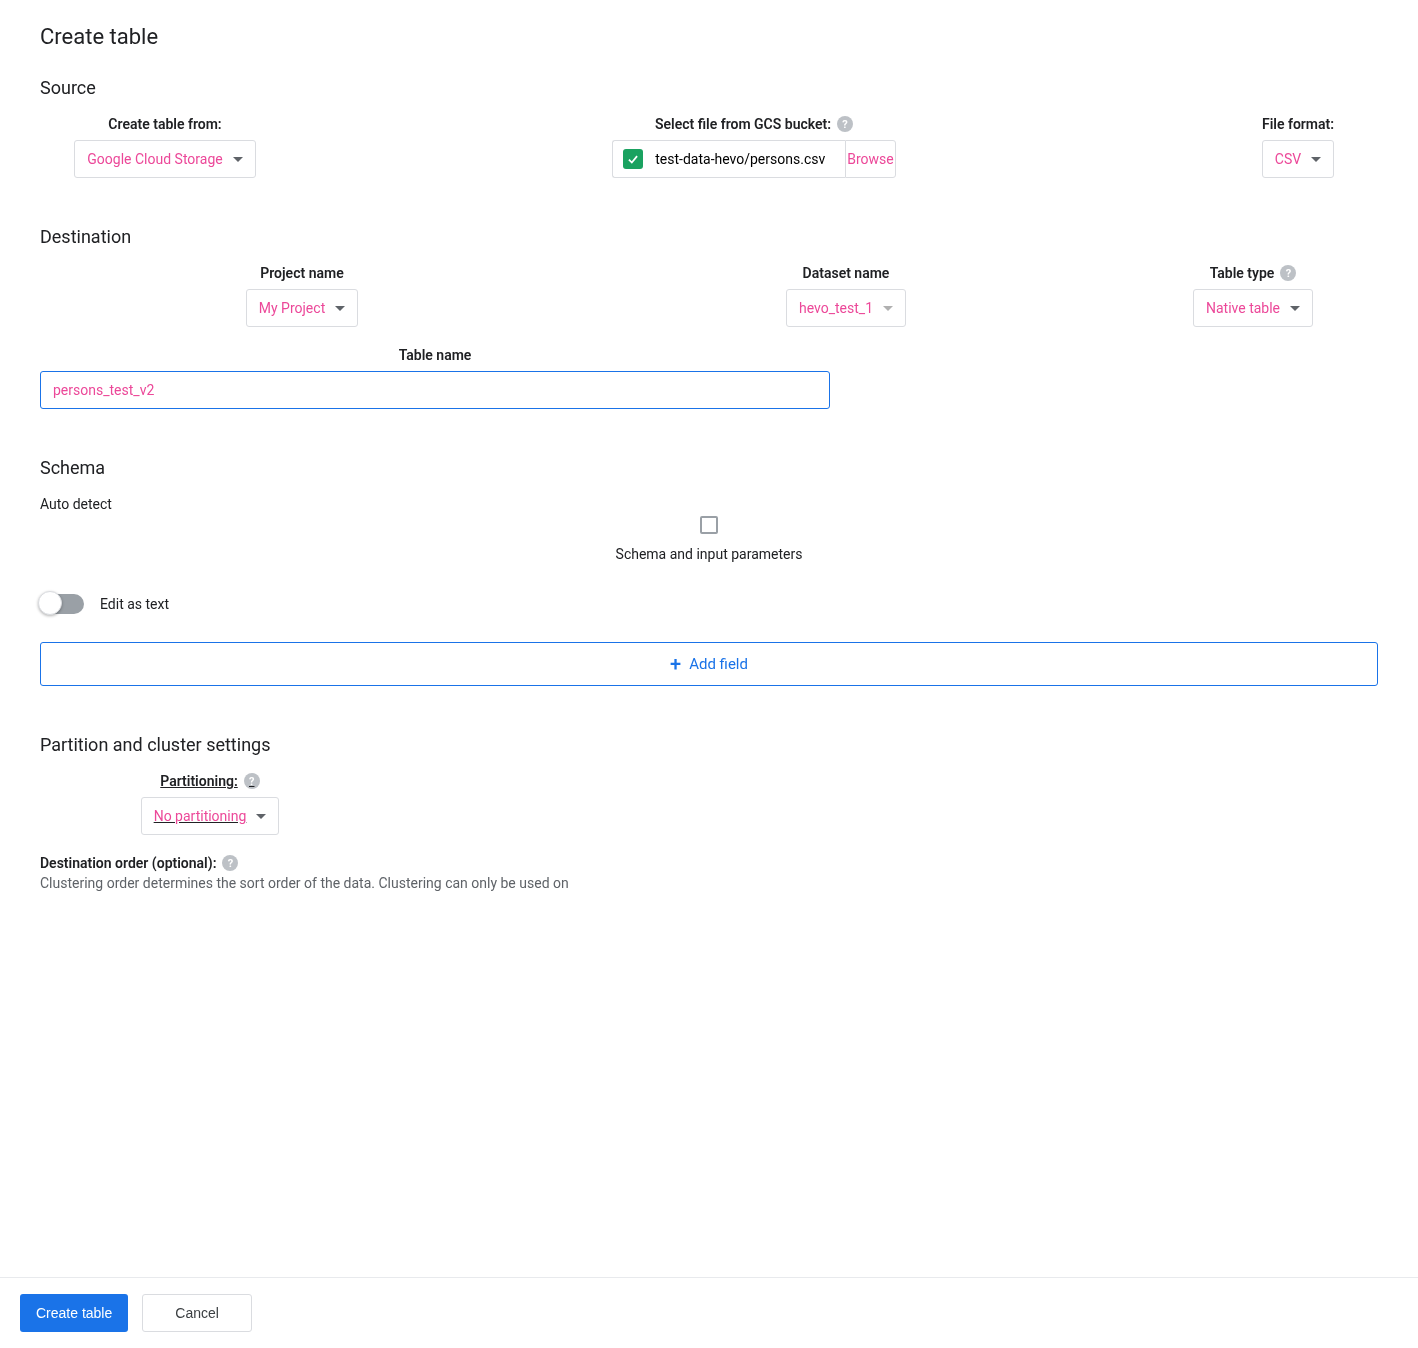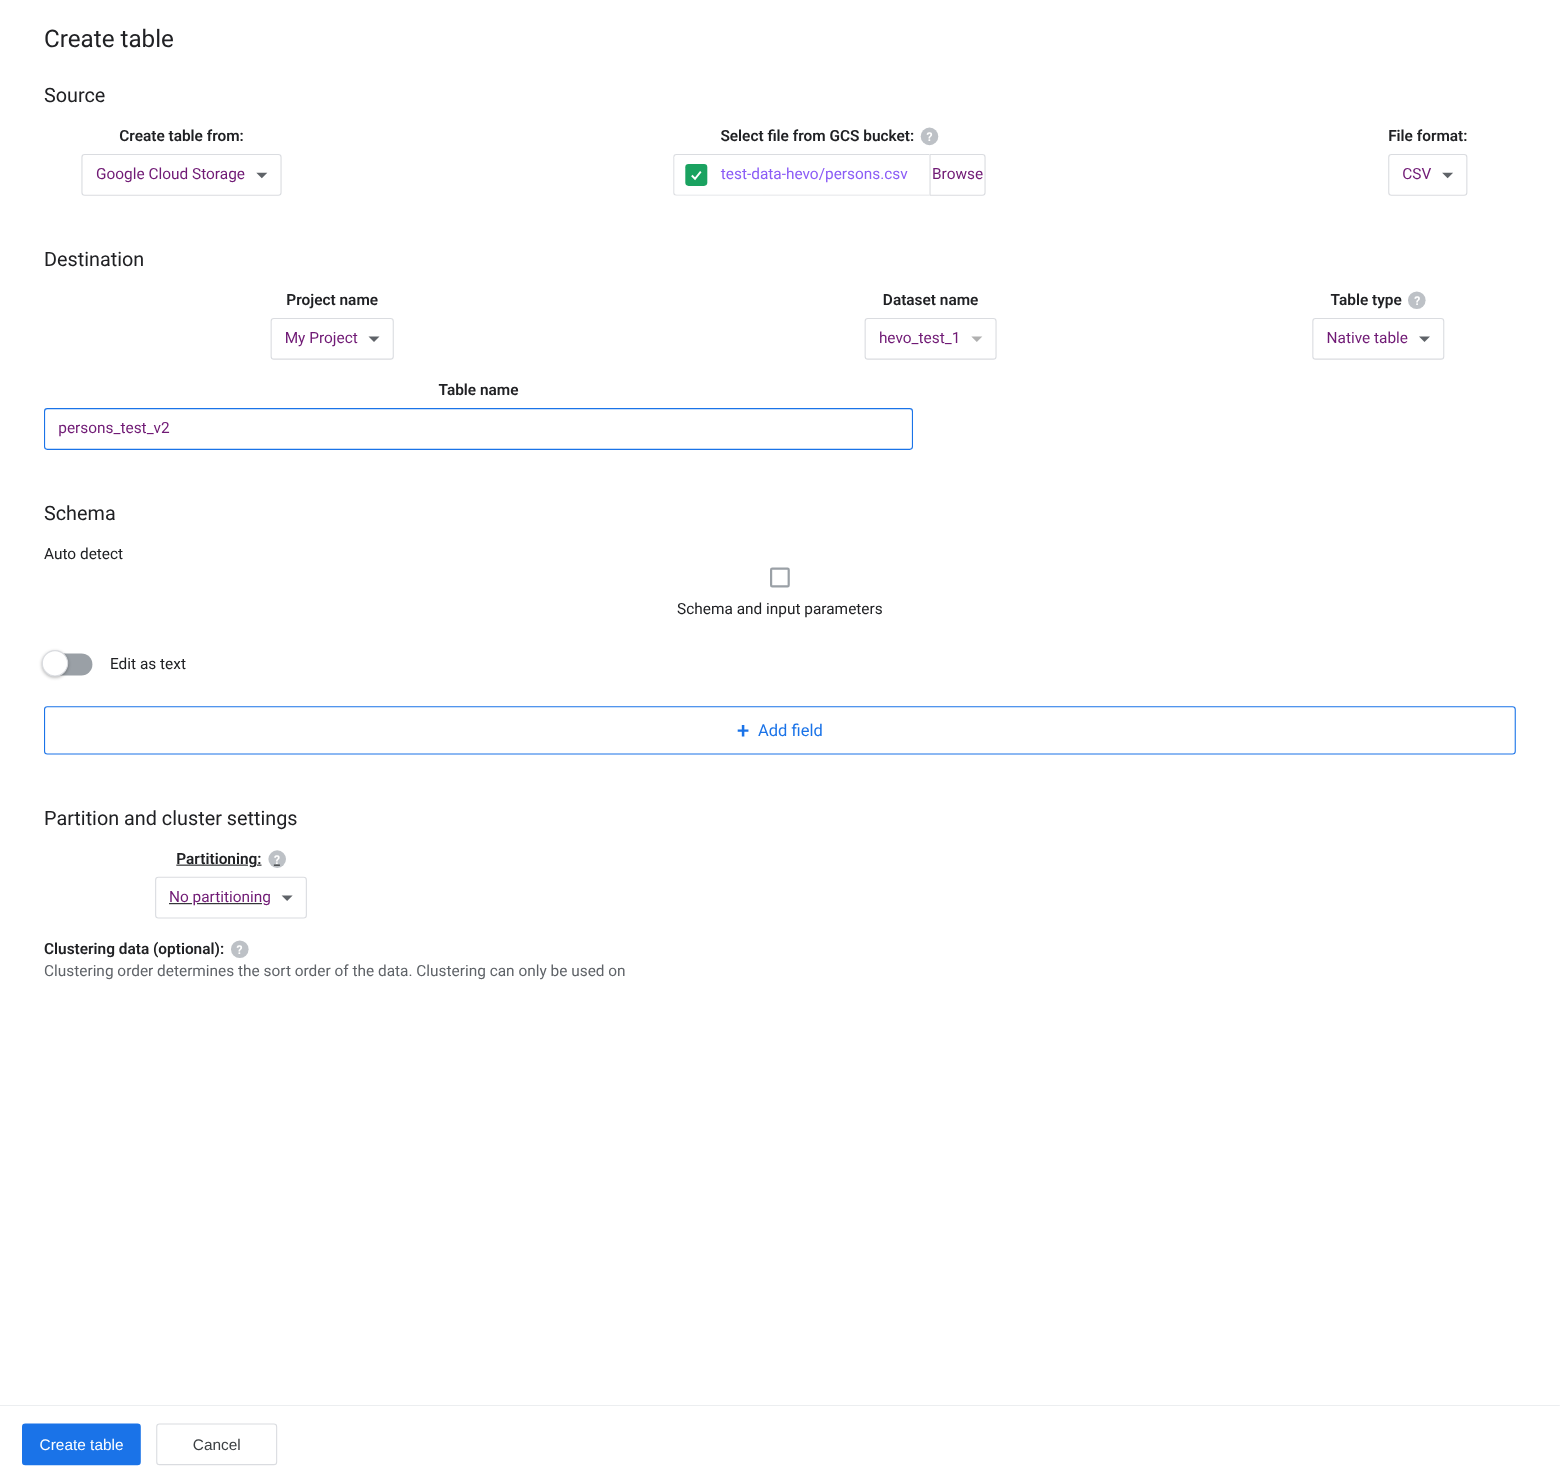--- a/index.html
+++ b/index.html
@@ -27,21 +27,21 @@
   .row { display: flex; gap: 20px; align-items: flex-end; margin-bottom: 20px;}
   .field { display: flex; flex-direction: column; gap: 8px; align-items: center; }
   .label { font-size: 14px; font-weight: 600; color:#202124; display:flex; align-items:center; gap:6px;}
   .sublabel { font-size: 14px; color:#202124; margin-bottom:4px;}
   .select, .text-input, .browse-btn {
     height: 38px;
     border: 1px solid #dadce0;
     border-radius: 3px;
     background: #fff;
     font-size: 14px;
-    color: #701a75;
+    color: #ec4899;
     padding: 0 12px;
     display:flex;
     align-items:center;
   }
   .select {
     justify-content: space-between;
     cursor: pointer;
     background:#fff;
   }
   .caret {
@@ -93,21 +93,21 @@
   .hint{color:#5f6368;font-size:14px;margin-top:4px;}
   .footer{
     position:fixed;left:0;right:0;bottom:0;background:#fff;border-top:1px solid #e8eaed;padding:16px 20px;display:flex;gap:14px;
   }
   .btn-primary{
     background:#1a73e8;color:#fff;border:none;border-radius:3px;height:38px;padding:0 16px;font-size:14px;cursor:pointer;
   }
   .btn-secondary{
     background:#fff;color:#3c4043;border:1px solid #dadce0;border-radius:3px;height:38px;padding:0 32px;font-size:14px;cursor:pointer;
   }
-  input.plain{border:none;outline:none;font-size:14px;font-family:inherit;width:100%;background:transparent;color:#8b5cf6;}
+  input.plain{border:none;outline:none;font-size:14px;font-family:inherit;width:100%;background:transparent;color:#000000;}
 </style>
 </head>
 <body>
 
 <div class="wrap">
   <h1 class="page-title">Create table</h1>
 
   <div class="section">
     <div class="section-title">Source</div>
     <div class="row">
@@ -204,21 +204,21 @@
       <div class="label">
         <span>Partitioning:</span>
         <span class="help-icon">?</span>
       </div>
       <div class="select">
         <span>No partitioning</span>
         <span class="caret"></span>
       </div>
     </div>
     <div class="label">
-      <span>Clustering data (optional):</span>
+      <span>Destination order (optional):</span>
       <span class="help-icon">?</span>
     </div>
     <div class="hint">Clustering order determines the sort order of the data. Clustering can only be used on</div>
   </div>
 </div>
 
 <div class="footer">
   <button class="btn-primary">Create table</button>
   <button class="btn-secondary">Cancel</button>
 </div>

